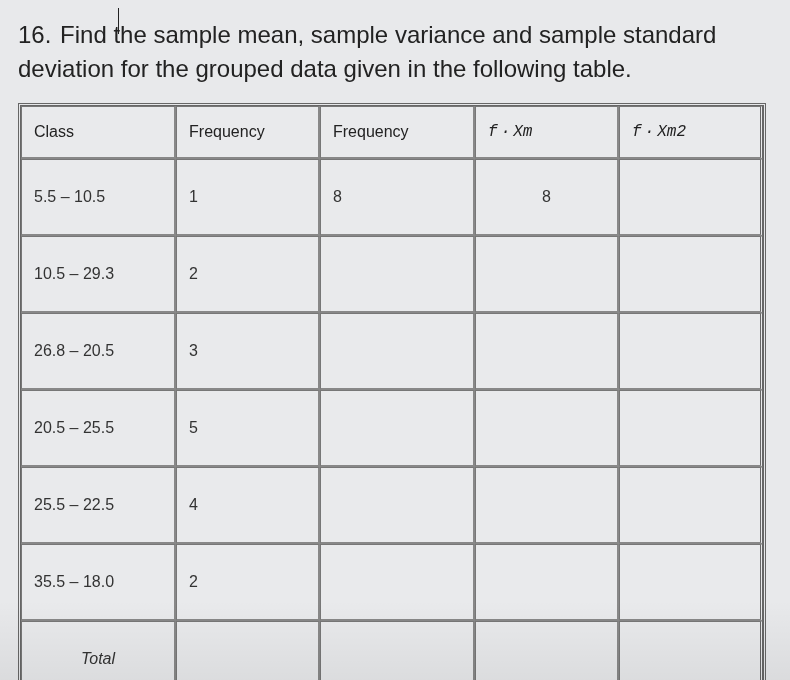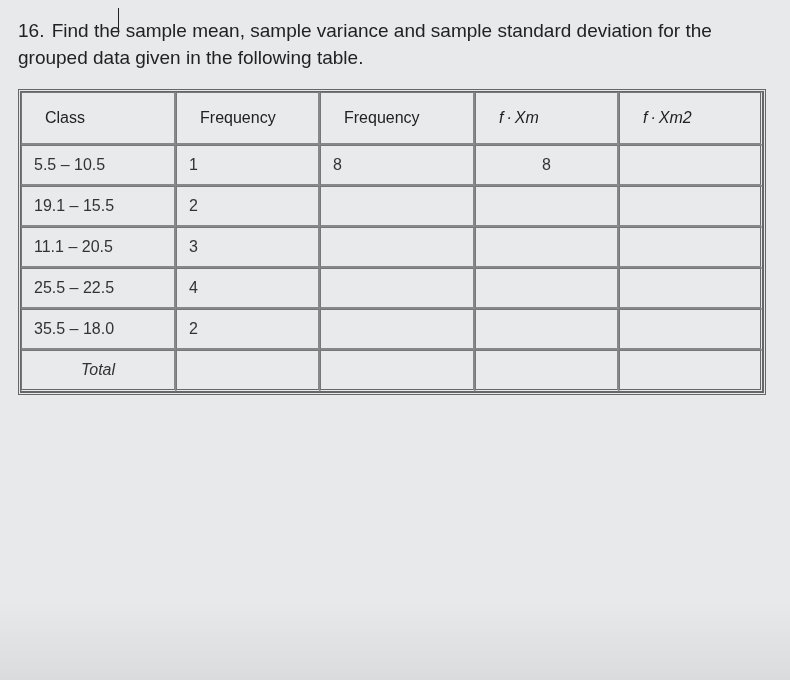--- a/index.html
+++ b/index.html
@@ -15,56 +15,56 @@
     }
     .cursor-line {
       position: absolute;
       left: 118px;
       top: 8px;
       width: 1px;
       height: 26px;
       background: #222;
     }
     .question {
-      font-size: 19px;
+      font-size: 24px;
       line-height: 1.4;
       margin-bottom: 18px;
       color: #222;
     }
     .q-num { margin-right: 2px; }
     table.grid {
       width: 100%;
       border-collapse: separate;
       border-spacing: 0;
       border: 3px double #666;
       background: #e7e8ea;
     }
     table.grid td, table.grid th {
       border: 1px solid #777;
       border-bottom: 2px solid #888;
       border-right: 2px solid #888;
-      padding: 10px 12px;
+      padding: 28px 12px;
       font-size: 16px;
       height: 40px;
       vertical-align: middle;
       background: #e9eaec;
       color: #333;
     }
     table.grid th {
       font-weight: 400;
       text-align: left;
       color: #222;
-      padding: 16px 23px;
+      padding: 16px 12px;
     }
     .col-class { width: 140px; padding-left: 18px; }
     .col-freq  { width: 130px; }
     .col-mid   { width: 140px; }
     .col-fxm   { width: 130px; text-align: center; }
     .col-fxm2  { width: 130px; text-align: center; }
-    .hdr-math { font-style: italic; font-family: Liberation Sans, sans-serif; font-size: 17px; text-align: center; }
+    .hdr-math { font-style: italic; font-family: Liberation Mono, monospace; font-size: 17px; text-align: center; }
     .hdr-math .f { font-style: italic; }
     .hdr-math .dot { padding: 0 3px; }
     .hdr-math .xm { font-style: italic; }
     .total-row td:first-child { text-align: center; font-weight: 400; }
     
     table.grid tr:last-child td { border-bottom: 3px double #666; font-style: italic; }
     table.grid td:last-child, table.grid th:last-child { border-right: 3px double #666; }
     
     body::after{
       content:"";
@@ -94,29 +94,36 @@
   </tr>
 
   <tr>
     <td class="col-class">5.5 – 10.5</td>
     <td class="col-freq">1</td>
     <td class="col-mid">8</td>
     <td class="col-fxm">8</td>
     <td class="col-fxm2"></td>
   </tr>
   <tr>
-    <td class="col-class">19.1 – 15.5</td>
+    <td class="col-class">10.5 – 29.3</td>
     <td class="col-freq">2</td>
     <td class="col-mid"></td>
     <td class="col-fxm"></td>
     <td class="col-fxm2"></td>
   </tr>
   <tr>
-    <td class="col-class">11.1 – 20.5</td>
+    <td class="col-class">26.8 – 20.5</td>
     <td class="col-freq">3</td>
+    <td class="col-mid"></td>
+    <td class="col-fxm"></td>
+    <td class="col-fxm2"></td>
+  </tr>
+  <tr>
+    <td class="col-class">20.5 – 25.5</td>
+    <td class="col-freq">5</td>
     <td class="col-mid"></td>
     <td class="col-fxm"></td>
     <td class="col-fxm2"></td>
   </tr>
   <tr>
     <td class="col-class">25.5 – 22.5</td>
     <td class="col-freq">4</td>
     <td class="col-mid"></td>
     <td class="col-fxm"></td>
     <td class="col-fxm2"></td>

